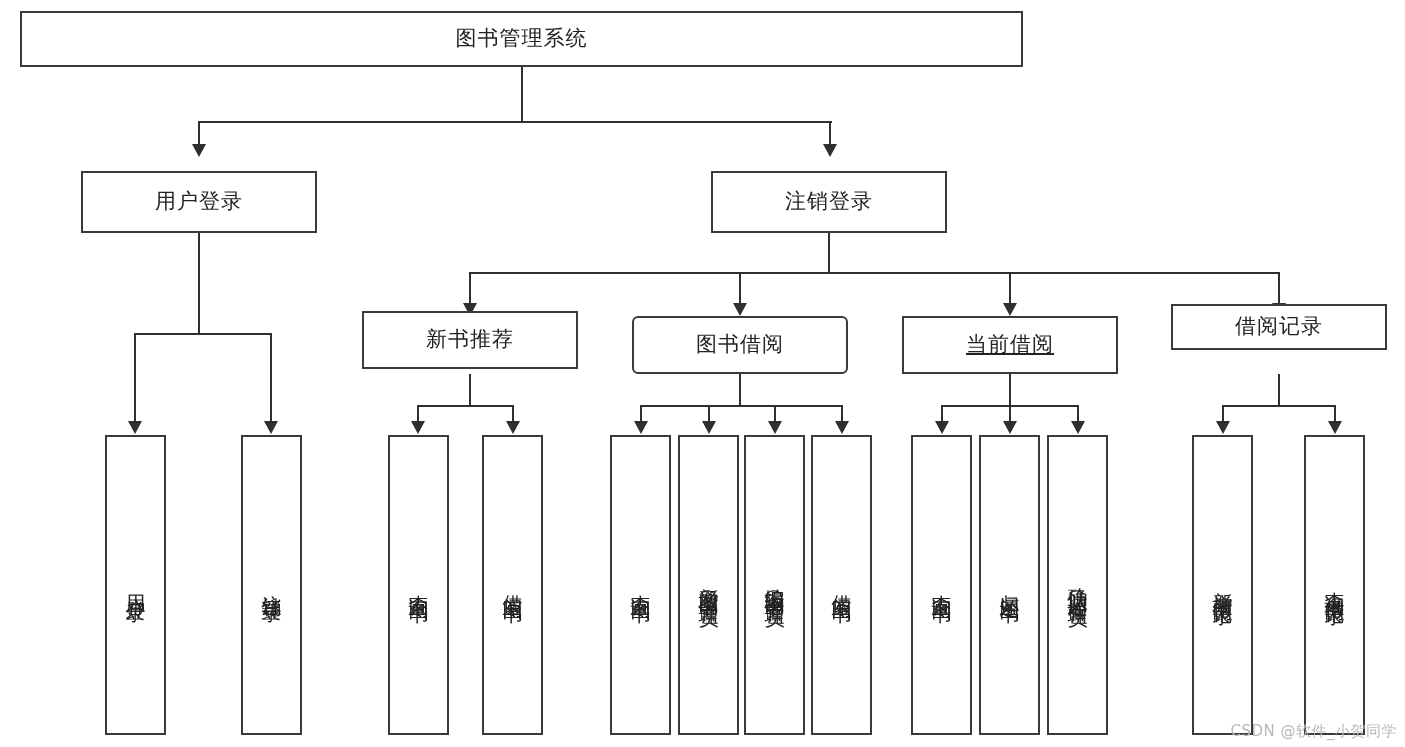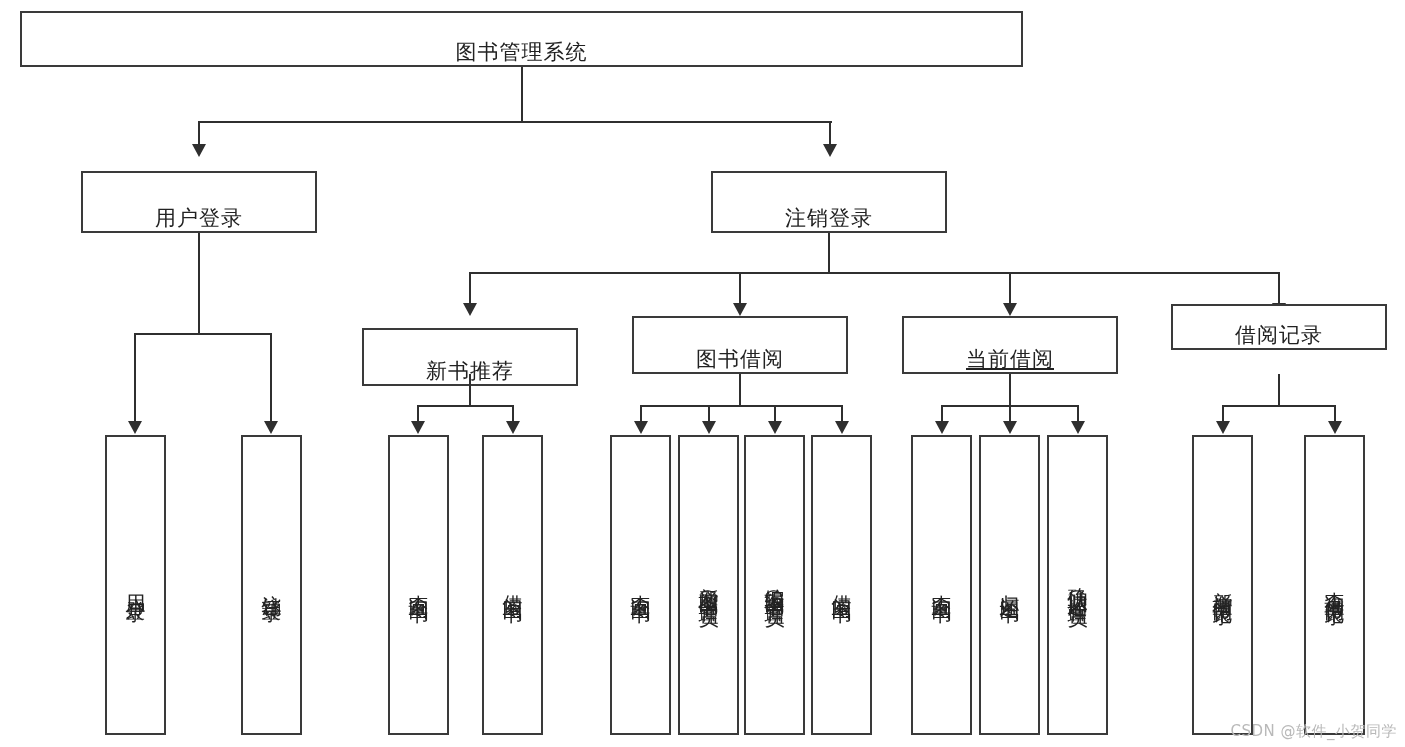--- a/index.html
+++ b/index.html
@@ -26,21 +26,20 @@
     border: 2px solid #3a3a3a;
     display: flex;
     align-items: center;
     justify-content: center;
     color: #222222;
     letter-spacing: 1px;
   }
   .node.horiz {
     font-size: 21px;
     line-height: 1.2;
-    align-items: flex-end;
   }
   .node.root {
     font-size: 21px;
   }
   
   .node.vert {
     writing-mode: vertical-rl;
     text-orientation: upright;
     align-items: center;
     justify-content: center;
@@ -116,24 +115,24 @@
   <div class="ln h" style="left:469px; top:272px; width:811px; height:2px;"></div>
   <div class="ln v" style="left:469px; top:272px; width:2px; height:33px;"></div>
   <div class="arrow" style="left:463px; top:303px;"></div>
   <div class="ln v" style="left:739px; top:272px; width:2px; height:33px;"></div>
   <div class="arrow" style="left:733px; top:303px;"></div>
   <div class="ln v" style="left:1009px; top:272px; width:2px; height:33px;"></div>
   <div class="arrow" style="left:1003px; top:303px;"></div>
   <div class="ln v" style="left:1278px; top:272px; width:2px; height:33px;"></div>
   <div class="arrow" style="left:1272px; top:303px;"></div>
 
-  <div class="node horiz" style="left:362px; top:328px; width:216px; height:58px;">
+  <div class="node horiz" style="left:362px; top:311px; width:216px; height:58px;">
     <span>新书推荐</span>
   </div>
-  <div class="node horiz" style="left:632px; top:316px; width:216px; height:58px;">
+  <div class="node horiz" style="left:632px; top:316px; width:216px; height:58px;border-radius:6px;">
     <span>图书借阅</span>
   </div>
   <div class="node horiz" style="left:902px; top:316px; width:216px; height:58px;text-decoration:underline;">
     <span>当前借阅</span>
   </div>
   <div class="node horiz" style="left:1171px; top:304px; width:216px; height:46px;">
     <span>借阅记录</span>
   </div>
 
   <div class="ln v" style="left:469px; top:374px; width:2px; height:32px;"></div>

